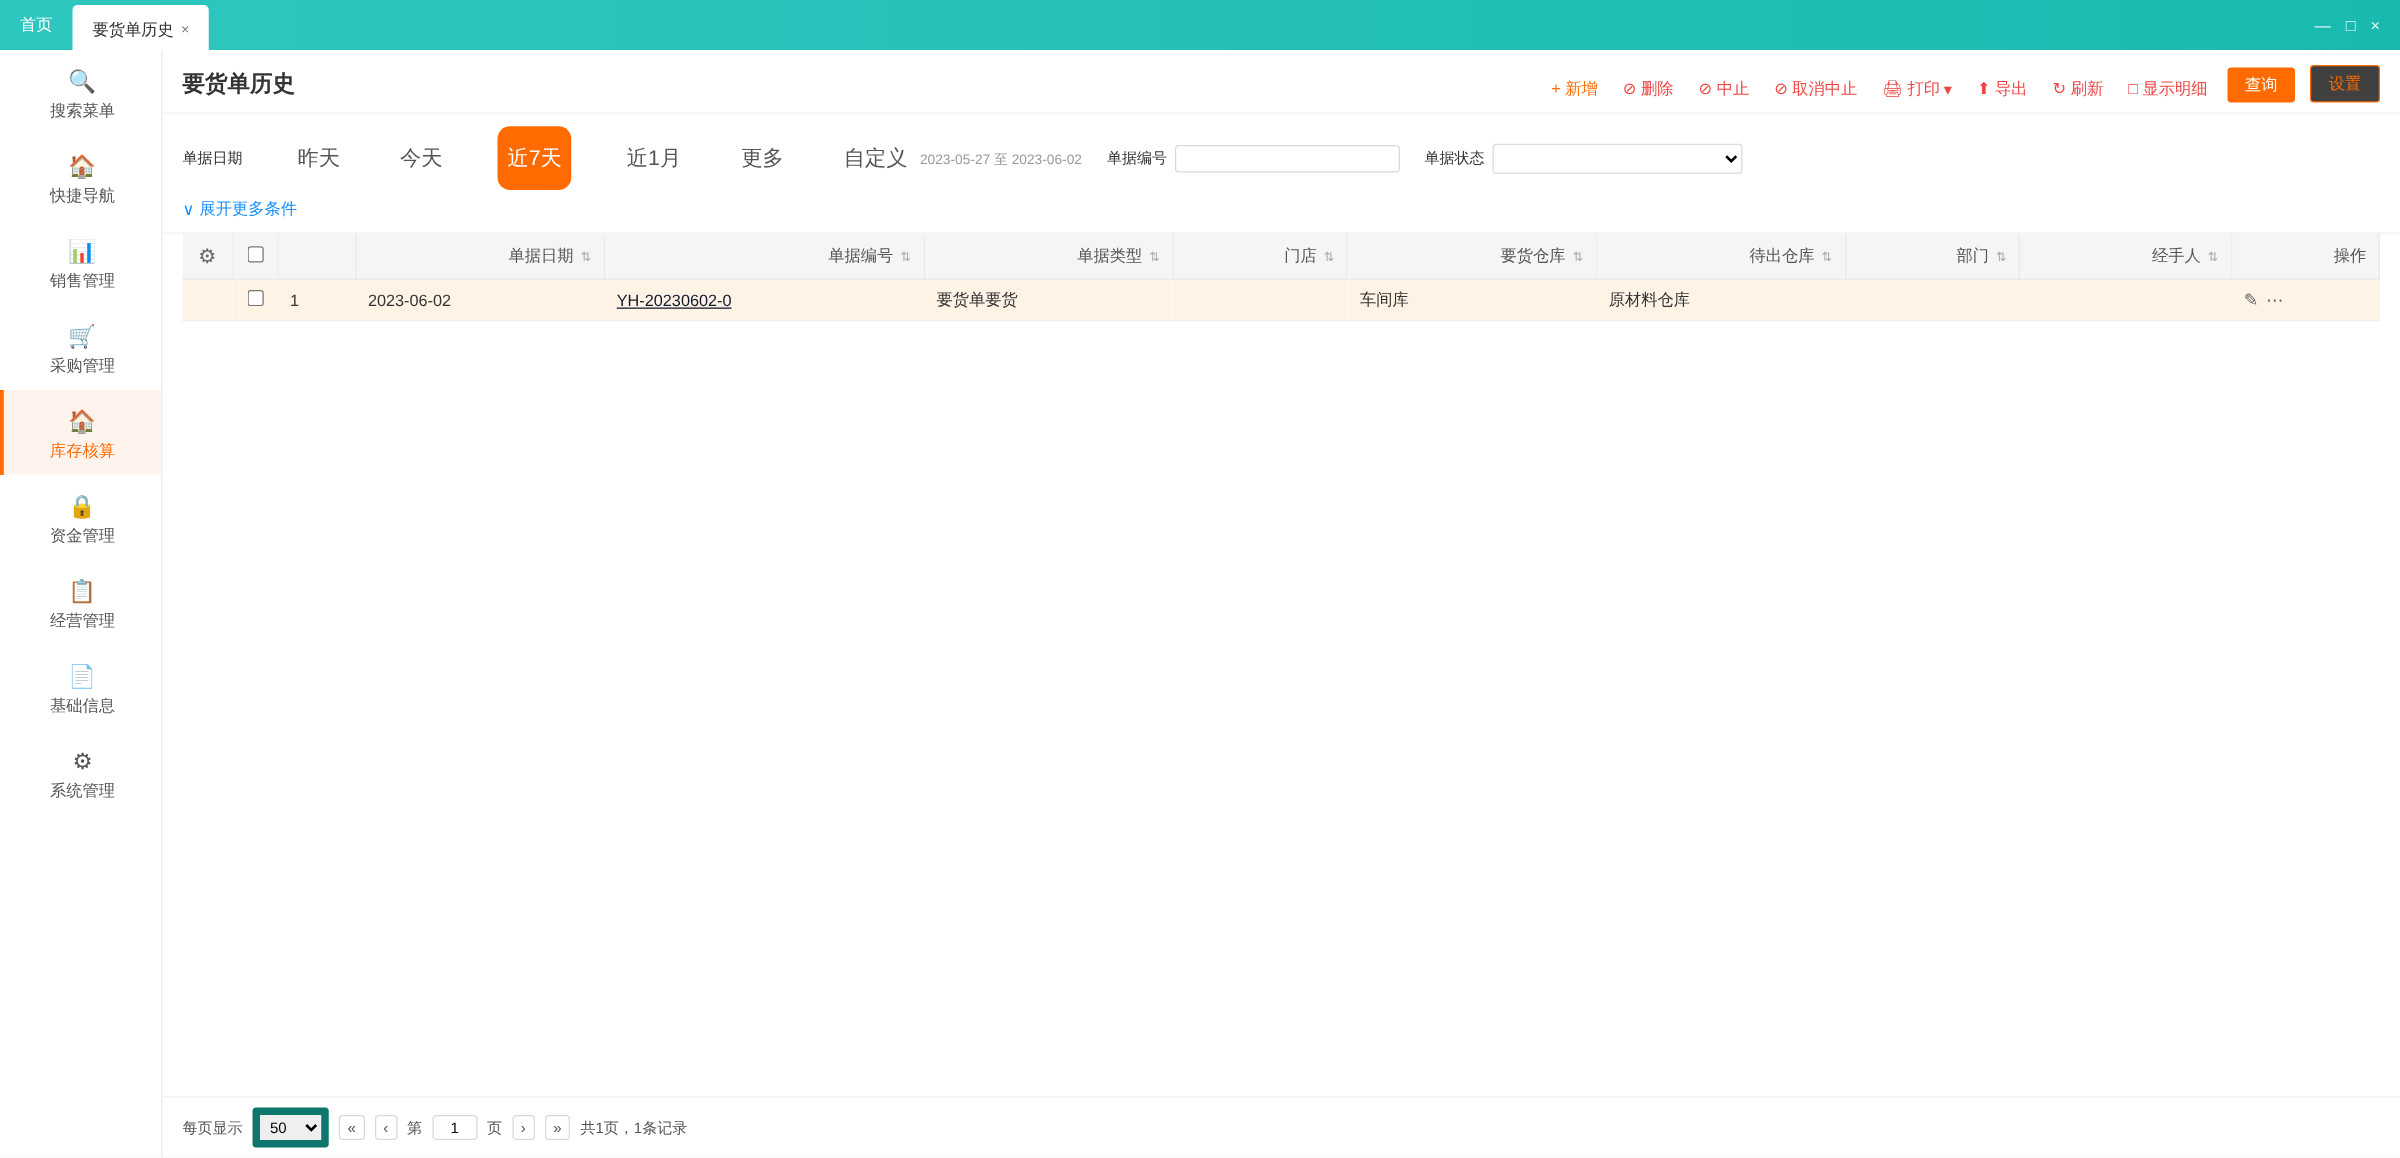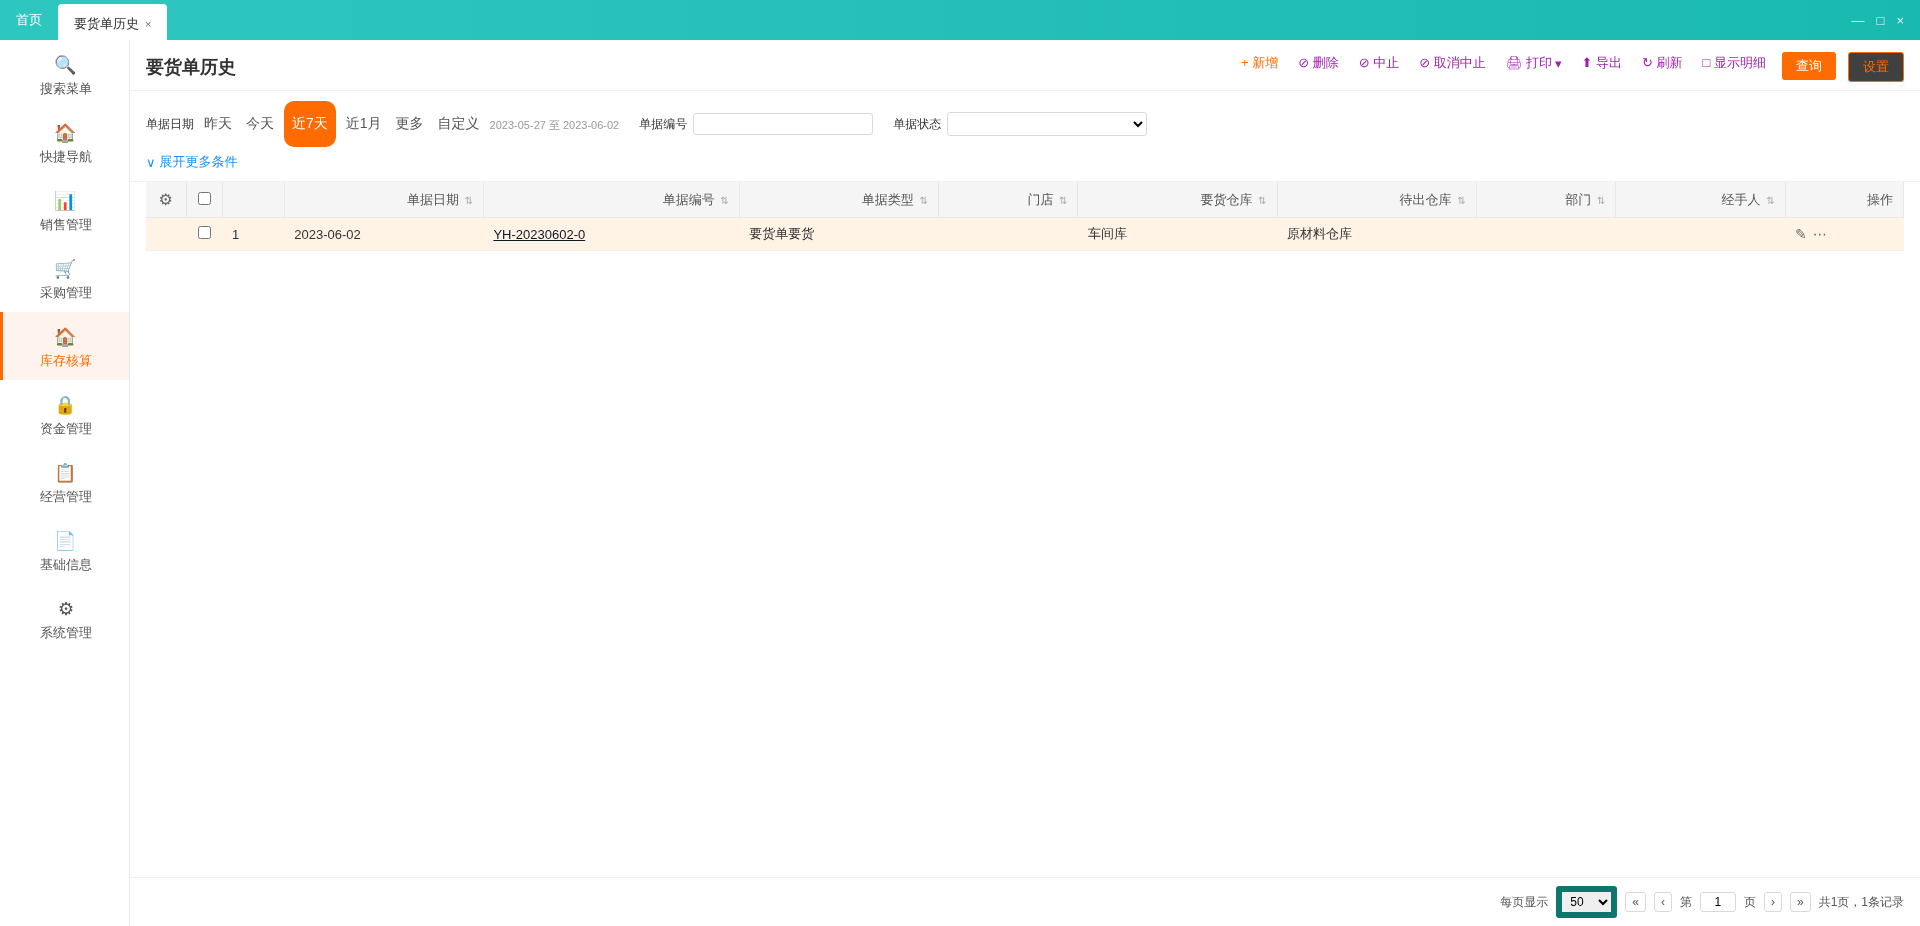--- a/index.html
+++ b/index.html
@@ -105,29 +105,29 @@
       border-bottom: 1px solid #f0f0f0;
       flex-shrink: 0;
     }
     .page-title {
       font-size: 18px;
       font-weight: bold;
       color: #333;
     }
     .toolbar {
       display: flex;
-      align-items: flex-start;
+      align-items: flex-end;
       gap: 12px;
     }
     .toolbar-btn {
       display: flex;
       align-items: center;
       gap: 3px;
       cursor: pointer;
-      color: #a21caf;
+      color: #ef4444;
       font-size: 12px;
       padding: 2px 4px;
     }
     .btn-primary {
       background: #ff6b00;
       color: white;
       border: none;
       border-radius: 3px;
       padding: 5px 14px;
       cursor: pointer;
@@ -167,22 +167,23 @@
       white-space: nowrap;
     }
     .date-shortcuts {
       display: flex;
       gap: 6px;
       align-items: center;
     }
     .date-shortcut {
       cursor: pointer;
       color: #555;
-      font-size: 14px;
+      font-size: 17px;
       padding: 1px 4px;
+      margin-left: 34px;
     }
     .date-shortcut.active {
       background: #ff6b00;
       color: white;
       border-radius: 10px;
       padding: 14px 8px;
     }
     .date-range {
       color: #999;
       font-size: 11px;
@@ -270,21 +271,20 @@
       color: #555;
       display: flex;
       align-items: center;
       flex-shrink: 0;
     }
 
     
     .pagination-bar {
       display: flex;
       align-items: center;
-      justify-content: flex-end;
       padding: 8px 16px;
       gap: 8px;
       border-top: 1px solid #f0f0f0;
       flex-shrink: 0;
       background: white;
     }
     .pagination-bar span { color: #555; font-size: 12px; }
     .page-size-select {
       border: 6px solid #0f766e;
       border-radius: 3px;

